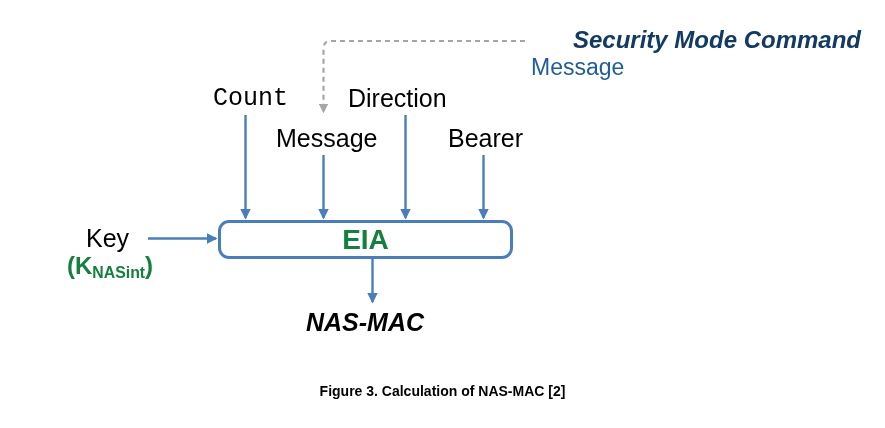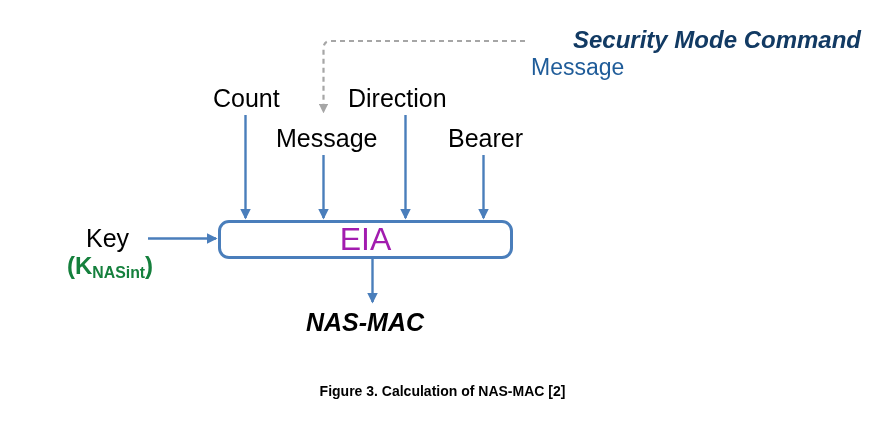--- a/index.html
+++ b/index.html
@@ -55,22 +55,23 @@
   }
   #eia-label {
     position: absolute;
     left: 0;
     top: 0;
     width: 100%;
     height: 100%;
     display: flex;
     align-items: center;
     justify-content: center;
-    font-size: 32px;
-    color: #a21caf;
+    font-size: 28px;
+    color: #15803d;
+    font-weight: bold;
   }
   #smc-block {
     position: absolute;
     left: 531px;
     top: 26px;
     width: 330px;
     line-height: 1.18;
   }
   #smc-title {
     display: block;
@@ -103,21 +104,21 @@
     white-space: nowrap;
     line-height: 1;
   }
   #key-sub sub {
     font-size: 0.66em;
     font-weight: bold;
     vertical-align: baseline;
     position: relative;
     top: 4px;
   }
-  #lbl-count   { left: 213px; top: 86px; }
+  #lbl-count   { left: 213px; top: 86px; font-family: Liberation Mono, monospace; }
   #lbl-message { left: 276px; top: 126px; }
   #lbl-direction { left: 348px; top: 86px; }
   #lbl-bearer  { left: 448px; top: 126px; }
   #lbl-nasmac  { left: 306px; top: 310px; font-size: 25px; font-style: italic; }
   #caption {
     position: absolute;
     left: 0;
     top: 383px;
     width: 885px;
     text-align: center;

